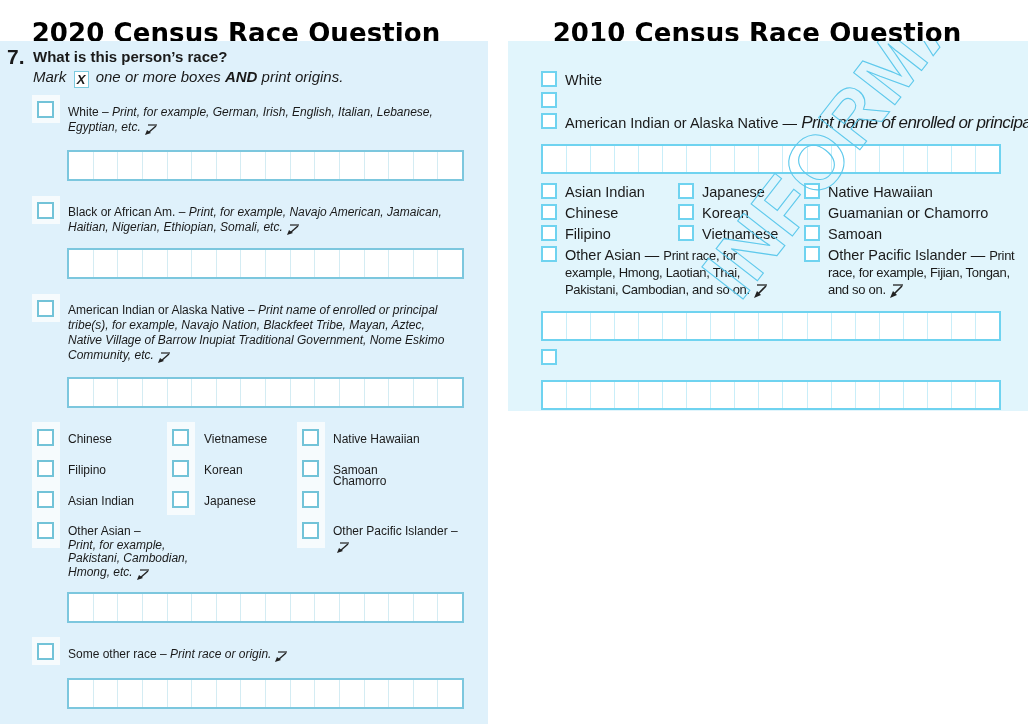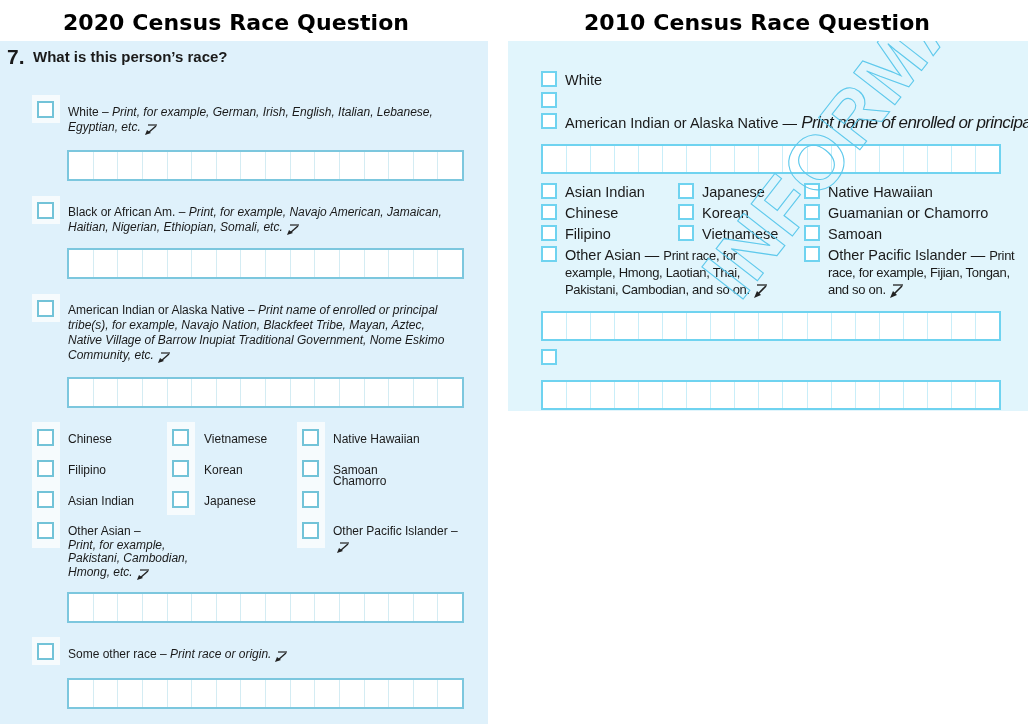--- a/index.html
+++ b/index.html
@@ -3,22 +3,22 @@
 <meta charset="utf-8">
 <style>
   html, body { margin: 0; padding: 0; }
   body {
     width: 1028px; height: 724px; position: relative; overflow: hidden;
     background: #ffffff;
     font-family: "Liberation Sans", "DejaVu Sans", sans-serif;
     color: #1a1a1a;
   }
   .heading {
-    position: absolute; top: 10px; font-family: "DejaVu Sans", sans-serif;
-    font-weight: bold; font-size: 22px; color: #000; text-align: center;
+    position: absolute; top: 18px; font-family: "DejaVu Sans", sans-serif;
+    font-weight: bold; font-size: 26px; color: #000; text-align: center;
     letter-spacing: 0.1px;
   }
   .panel { position: absolute; }
   .panel-2020 { left: 0; top: 41px; width: 488px; height: 683px; background: #dff1fb; }
   .panel-2010 { left: 508px; top: 41px; width: 520px; height: 370px; background: #e1f5fc; overflow: hidden; }
 
   
   .qnum { position: absolute; font-weight: bold; font-size: 21px; color: #1a1a1a; }
   .qtitle { position: absolute; font-weight: bold; font-size: 15px; color: #1a1a1a; }
   .qsub { position: absolute; font-size: 15px; font-style: italic; color: #1a1a1a; white-space: nowrap; }
@@ -75,20 +75,27 @@
 </head>
 <body>
 
 <div class="heading" style="left:0;width:472px;">2020 Census Race Question</div>
 <div class="heading" style="left:508px;width:498px;">2010 Census Race Question</div>
 
 <div class="panel panel-2020">
 
   <span class="qnum" style="left:7px;top:4px;">7.</span>
   <span class="qtitle" style="left:33px;top:7px;">What is this person’s race?</span>
+  <div class="qsub" style="left:33px;top:27px;">
+    <span>Mark</span>
+    <span class="xmark">X</span>
+    <span>one or more boxes</span>
+    <b>AND</b>
+    <span>print origins.</span>
+  </div>
 
   <div class="cb-back" style="left:32px;top:54px;width:28px;height:28px;"></div>
   <div class="cb20" style="left:37px;top:60px;"></div>
   <div class="opt20" style="left:68px;top:64px;width:380px;">
     <span>White –</span> <i>Print, for example, German, Irish, English, Italian, Lebanese, Egyptian, etc.</i><span class="arrow"><svg width="13" height="11" viewBox="0 0 13 11">
           <line x1="3" y1="1" x2="12" y2="1" stroke="#222" stroke-width="1.2"></line>
           <line x1="11" y1="2" x2="3" y2="9" stroke="#222" stroke-width="1.4"></line>
           <polygon points="0,11 6,9 2,6" fill="#222"></polygon>
         </svg></span>
   </div>

